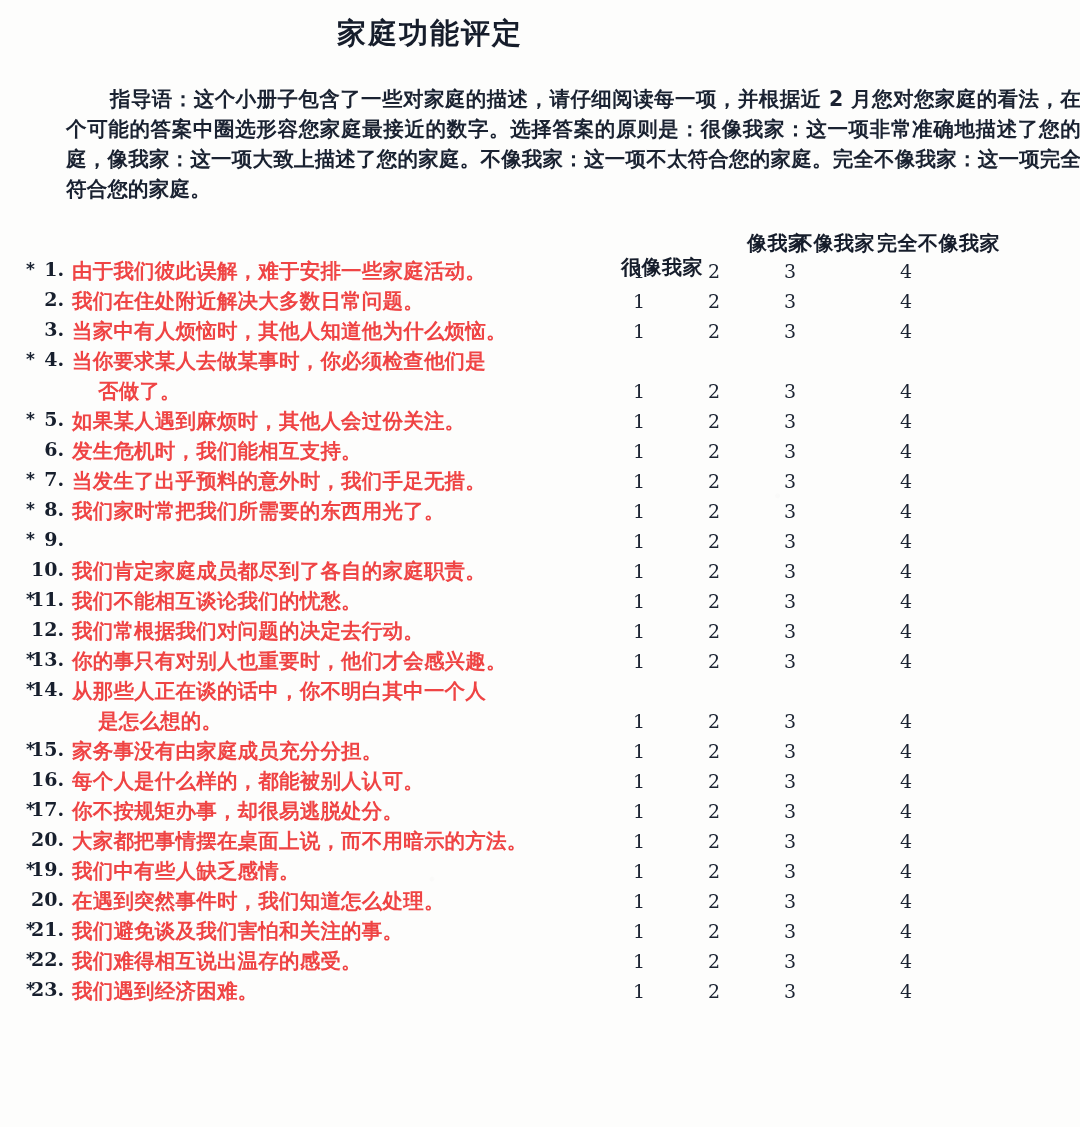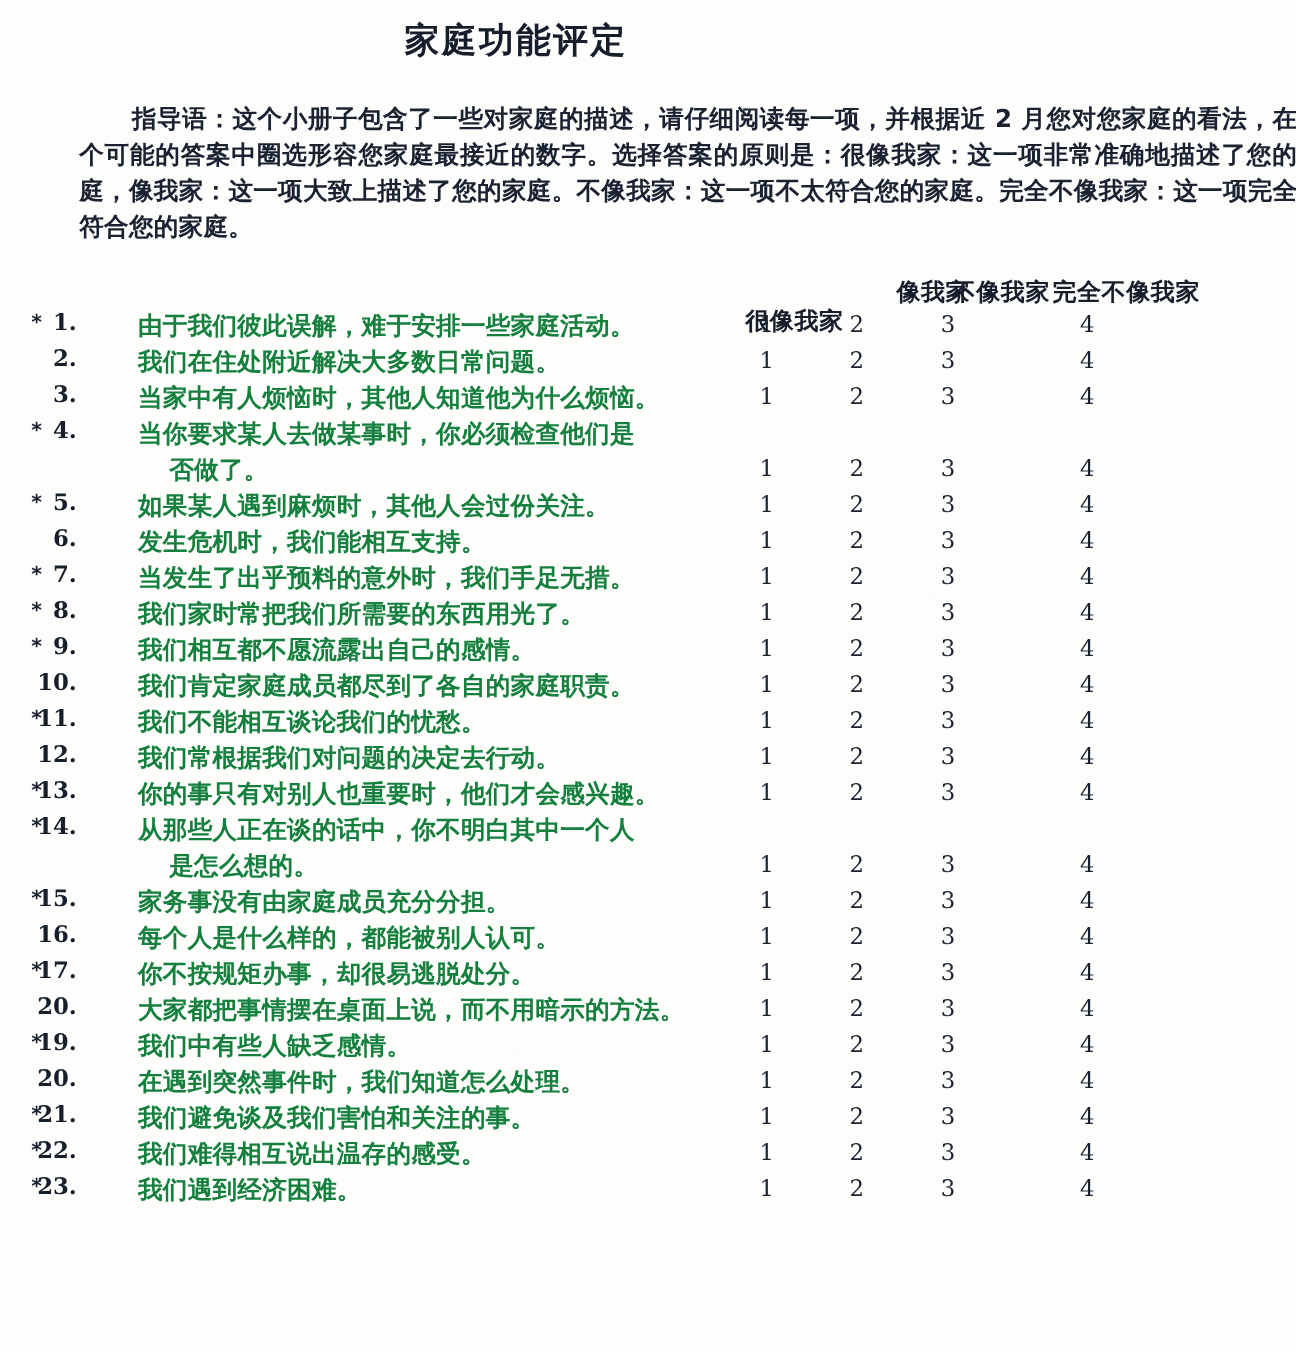--- a/index.html
+++ b/index.html
@@ -107,22 +107,21 @@
   }
   .text {
     position: absolute;
     left: 72px;
     top: 0;
     width: 520px;
     font-size: 20.5px;
     line-height: 30px;
     font-weight: bold;
     letter-spacing: 0.2px;
-    color: #15803d;
-    margin-left: 43px;
+    color: #ef4444;
   }
   .text .l2 { display: block; padding-left: 26px; }
 
   .opts {
     position: absolute;
     left: 0;
     top: 0;
     width: 1080px;
     height: 30px;
   }
@@ -239,21 +238,20 @@
       <div class="opts">
         <div class="opt o1">1</div>
         <div class="opt o2">2</div>
         <div class="opt o3">3</div>
         <div class="opt o4">4</div>
       </div>
     </div>
     <div class="row">
       <div class="star">*</div>
       <div class="num">9.</div>
-      <div class="text"><span>我们相互都不愿流露出自己的感情。</span></div>
       <div class="opts">
         <div class="opt o1">1</div>
         <div class="opt o2">2</div>
         <div class="opt o3">3</div>
         <div class="opt o4">4</div>
       </div>
     </div>
     <div class="row">
       <div class="num">10.</div>
       <div class="text"><span>我们肯定家庭成员都尽到了各自的家庭职责。</span></div>

